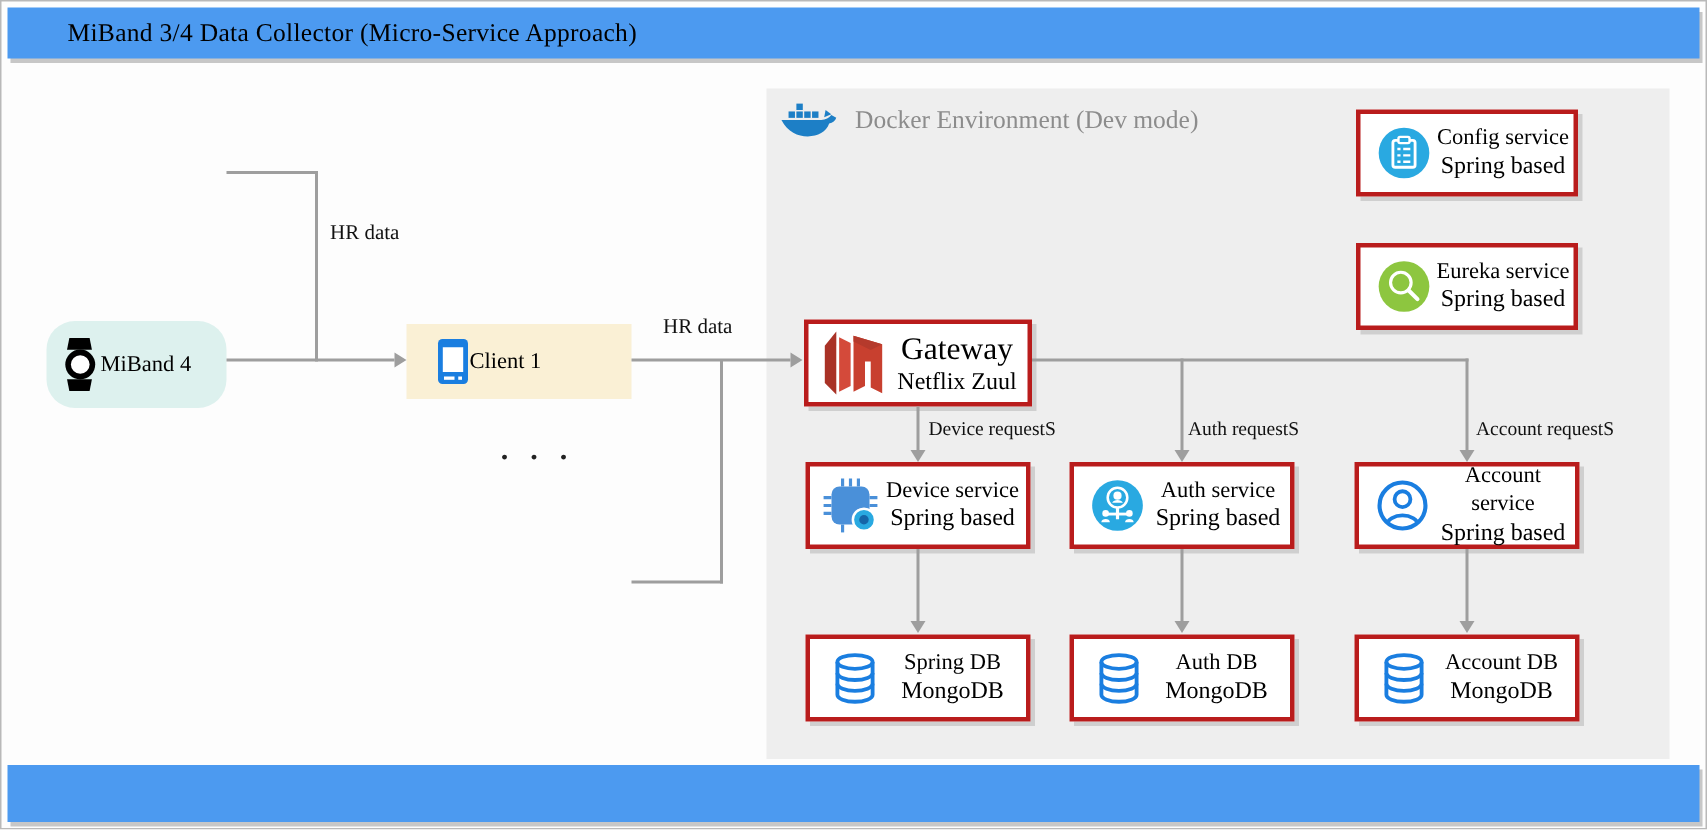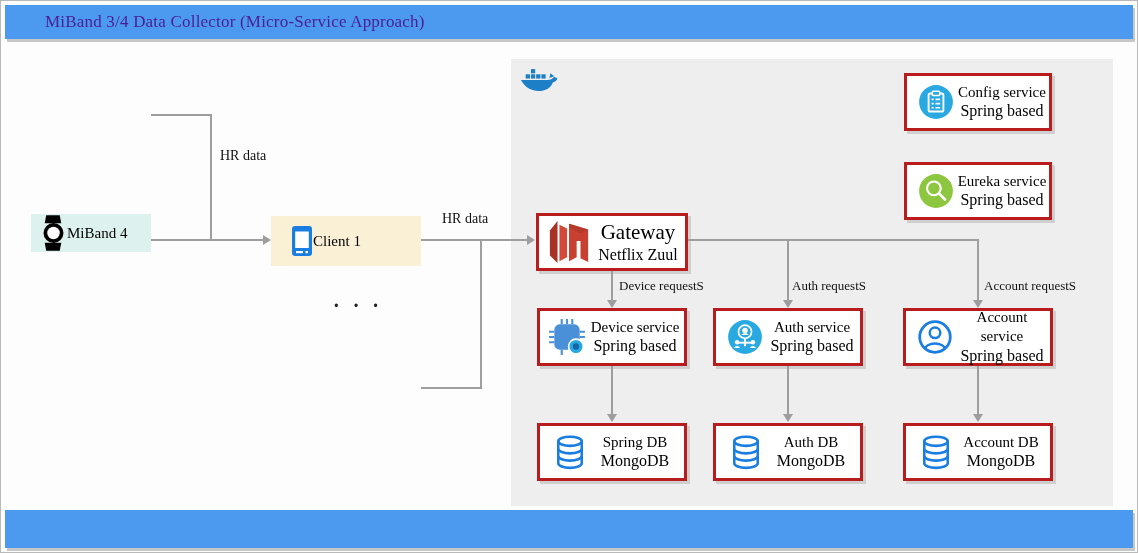--- a/index.html
+++ b/index.html
@@ -6,21 +6,21 @@
   .canvas{
     position:relative;width:1136px;height:551px;background:#fdfdfd;
     border:1px solid #b9b9b9;overflow:hidden;
     font-family:"Liberation Serif","DejaVu Serif",serif;color:#000;
   }
   .bluebar{
     position:absolute;background:#4c9af0;
     box-shadow:2px 3px 0 rgba(155,155,155,0.55);
   }
   .titlebar{left:4px;top:4px;width:1128px;height:34px;display:flex;align-items:center;}
-  .titlebar .t{color:#4c1d95;font-size:17px;padding-left:40px;letter-spacing:0.2px;}
+  .titlebar .t{color:#000000;font-size:17px;padding-left:40px;letter-spacing:0.2px;}
   .bottombar{left:4px;top:509px;width:1128px;height:38px;}
   .docker-panel{position:absolute;left:510px;top:58px;width:602px;height:447px;background:#eeeeee;}
   .docker-head{position:absolute;left:519px;top:64px;display:flex;align-items:center;}
   .docker-head .t{color:#8c8c8c;font-size:17px;margin-left:12px;}
   .node{
     position:absolute;background:#ffffff;border:3px solid #b91c1c;
     box-shadow:3px 3px 0 rgba(150,150,150,0.35);
     display:flex;align-items:center;box-sizing:border-box;
   }
   .node .txt{flex:1;text-align:center;line-height:1.25;}
@@ -55,24 +55,25 @@
       <g fill="#1d7fc6">
         <rect x="6" y="9" width="4.5" height="4.5"></rect>
         <rect x="11.5" y="9" width="4.5" height="4.5"></rect>
         <rect x="17" y="9" width="4.5" height="4.5"></rect>
         <rect x="22.5" y="9" width="4.5" height="4.5"></rect>
         <rect x="11.5" y="3.5" width="4.5" height="4.5"></rect>
         <path d="M1,15 h28 c3,0 5.5,-1.5 7,-3.5 l3.5,2 c-0.6,2 -2.5,3.5 -5,4 c-2,6 -8,9 -15,9 c-7,0 -14,-3 -18.5,-11.5 z"></path>
         <path d="M32,8 l4,3 l-5,2 z"></path>
       </g>
     </svg>
-  </div>
-
-
-  <div class="pastel pastel-dev" style="left:30px;top:213px;width:120px;height:38px;">
+    <div class="t">Docker Environment (Dev mode)</div>
+  </div>
+
+
+  <div class="pastel pastel-dev" style="left:30px;top:213px;width:120px;height:58px;border-radius:19px;">
     <svg class="ic" style="margin-left:9px;" width="27" height="36" viewBox="0 0 26 34">
       <path d="M6 0 h13 l1.5 7.5 h-16 z" fill="#000"></path>
       <path d="M6 34 h13 l1.5 -7.5 h-16 z" fill="#000"></path>
       <circle cx="13" cy="17" r="9.6" fill="#000"></circle>
       <circle cx="13" cy="17" r="6" fill="#fff"></circle>
     </svg>
     <div class="txt">MiBand 4</div>
   </div>
 
   <div class="pastel pastel-cli" style="left:270px;top:215px;width:150px;height:50px;">

